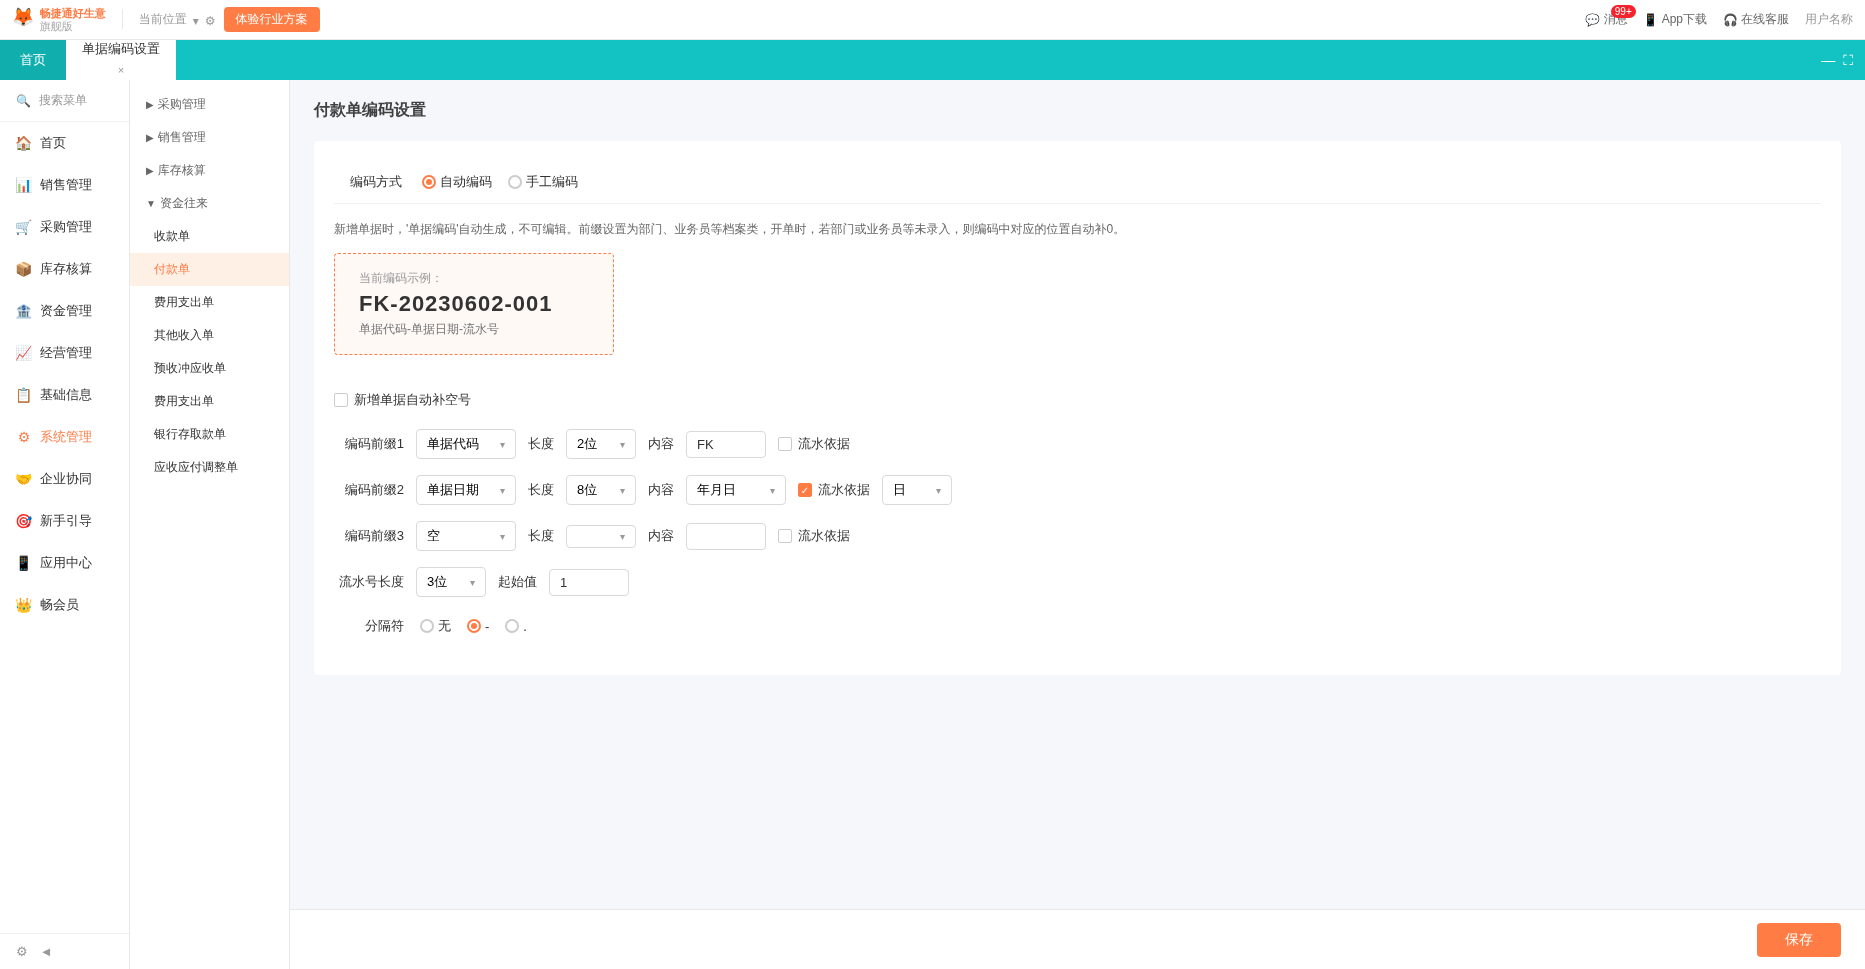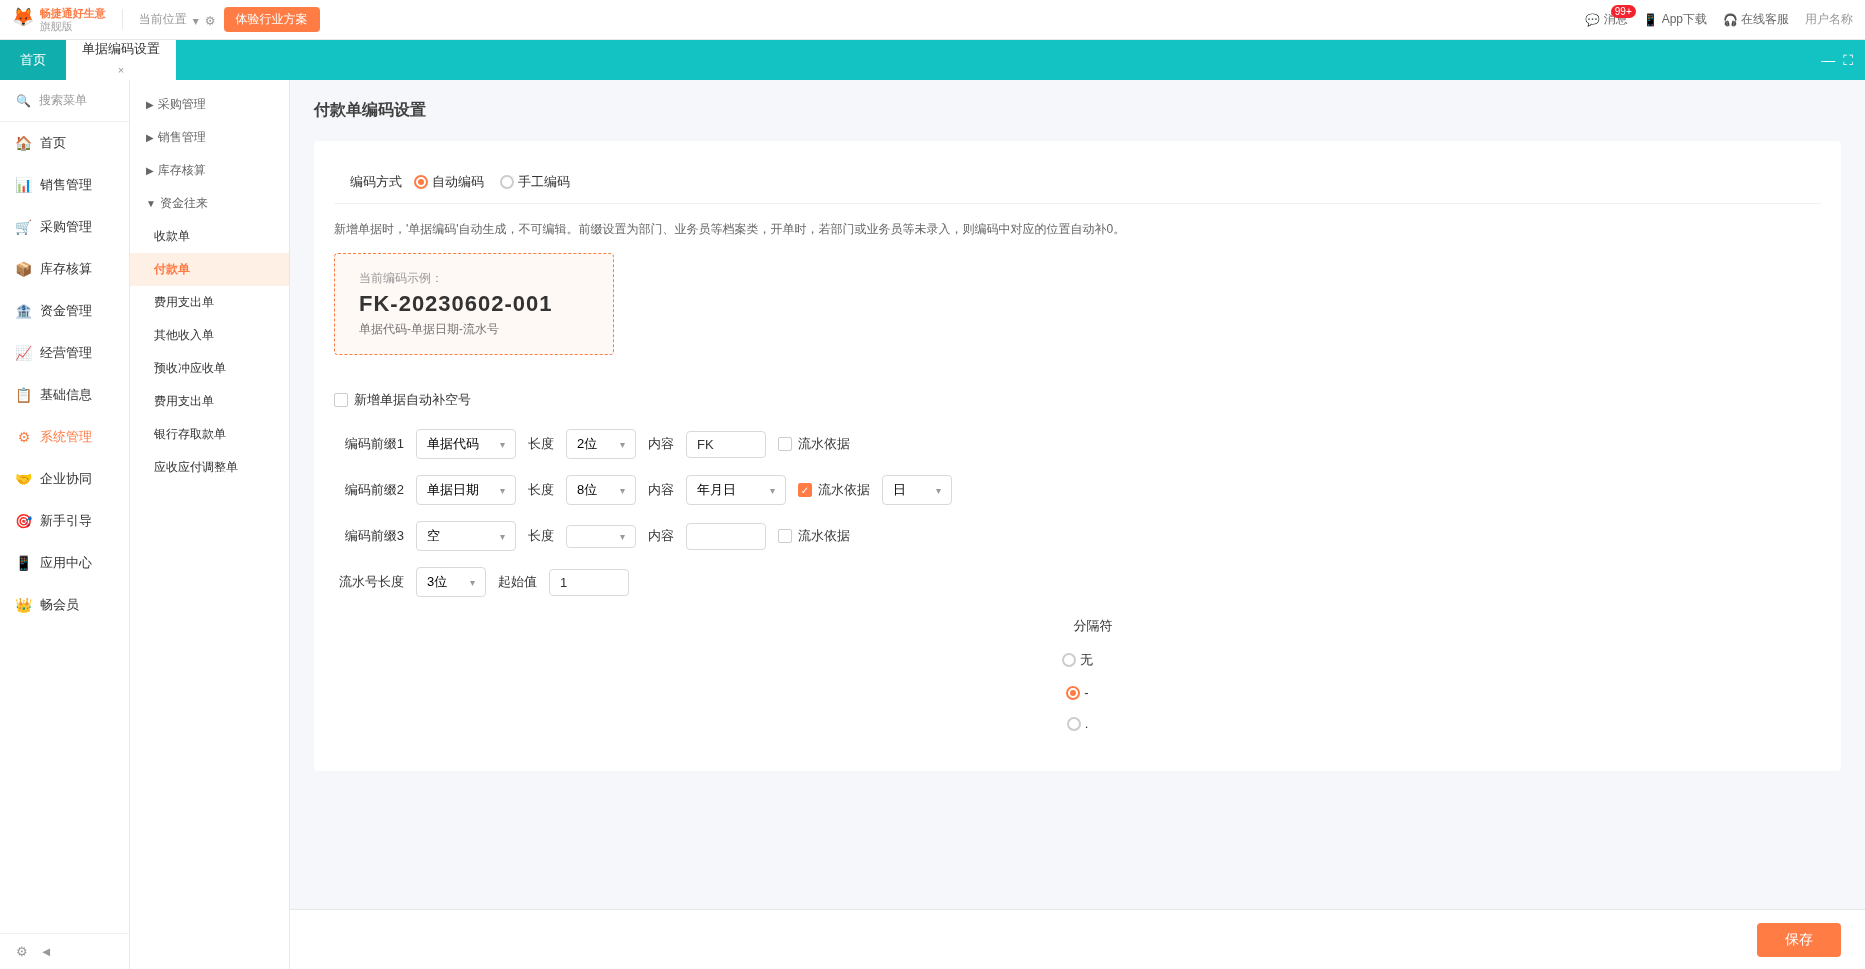--- a/index.html
+++ b/index.html
@@ -33,31 +33,31 @@
     .nav-item.active { color: #ff7c45; }
     .nav-icon { width: 16px; height: 16px; display: inline-flex; align-items: center; justify-content: center; font-size: 14px; }
     .nav-bottom { margin-top: auto; display: flex; align-items: center; padding: 10px 16px; border-top: 1px solid #f0f0f0; gap: 12px; }
 
     
     .second-sidebar { width: 160px; background: #fff; border-right: 1px solid #e8e8e8; flex-shrink: 0; overflow-y: auto; padding-top: 8px; }
     .sidebar-group { }
     .sidebar-group-title { padding: 8px 16px; color: #666; font-size: 12px; display: flex; align-items: center; gap: 4px; cursor: pointer; }
     .sidebar-group-title .arrow { font-size: 10px; }
     .sidebar-sub-item { padding: 8px 24px; font-size: 12px; color: #333; cursor: pointer; }
-    .sidebar-sub-item.active { background: #fff0e6; color: #ff7c45; font-weight: 700; }
+    .sidebar-sub-item.active { background: #fff0e6; color: #ff7c45; font-weight: 400; }
 
     
     .content-area { flex: 1; overflow-y: auto; padding: 20px 24px; background: #f5f7fa; }
     .page-title { font-size: 16px; font-weight: 600; color: #404040; margin-bottom: 20px; }
 
     
     .card { background: #fff; border-radius: 4px; padding: 20px; }
 
     
-    .coding-method { display: flex; align-items: center; gap: 12px; margin-bottom: 16px; font-size: 13px; color: #333; padding: 12px 16px; border-bottom: 1px solid #f0f0f0; }
+    .coding-method { display: flex; align-items: center; gap: 20px; margin-bottom: 16px; font-size: 13px; color: #333; padding: 12px 16px; border-bottom: 1px solid #f0f0f0; }
     .radio-group { display: flex; align-items: center; gap: 16px; }
     .radio-item { display: flex; align-items: center; gap: 4px; cursor: pointer; }
     .radio-dot { width: 14px; height: 14px; border-radius: 50%; border: 2px solid #ccc; display: inline-flex; align-items: center; justify-content: center; }
     .radio-dot.checked { border-color: #ff7c45; }
     .radio-dot.checked::after { content: ''; width: 6px; height: 6px; background: #ff7c45; border-radius: 50%; }
 
     
     .notice { font-size: 12px; color: #666; margin-bottom: 16px; line-height: 1.6; }
 
     
@@ -79,21 +79,21 @@
     .len-label { font-size: 13px; color: #333; }
     .content-label { font-size: 13px; color: #333; }
 
     .checkbox-inline { display: flex; align-items: center; gap: 6px; font-size: 13px; color: #333; }
     .checkbox-checked { width: 14px; height: 14px; background: #ff7c45; border: 1px solid #ff7c45; border-radius: 2px; display: inline-flex; align-items: center; justify-content: center; color: #fff; font-size: 10px; }
 
     
     .serial-row { display: flex; align-items: center; gap: 12px; margin-bottom: 20px; }
 
     
-    .sep-row { display: flex; align-items: center; gap: 16px; margin-bottom: 20px; font-size: 13px; color: #333; flex-direction: column; }
+    .sep-row { display: flex; align-items: center; gap: 16px; margin-bottom: 20px; font-size: 13px; color: #333; }
     .sep-radio { display: flex; align-items: center; gap: 4px; cursor: pointer; }
 
     
     .save-footer { height: 60px; background: #fff; border-top: 1px solid #e8e8e8; display: flex; align-items: center; justify-content: flex-end; padding: 0 24px; flex-shrink: 0; }
     .save-btn { background: #ff7c45; color: #fff; border: none; border-radius: 4px; padding: 8px 28px; font-size: 14px; cursor: pointer; }
 
     
     .sel-sm { min-width: 70px; }
     .sel-md { min-width: 100px; }
   </style>

